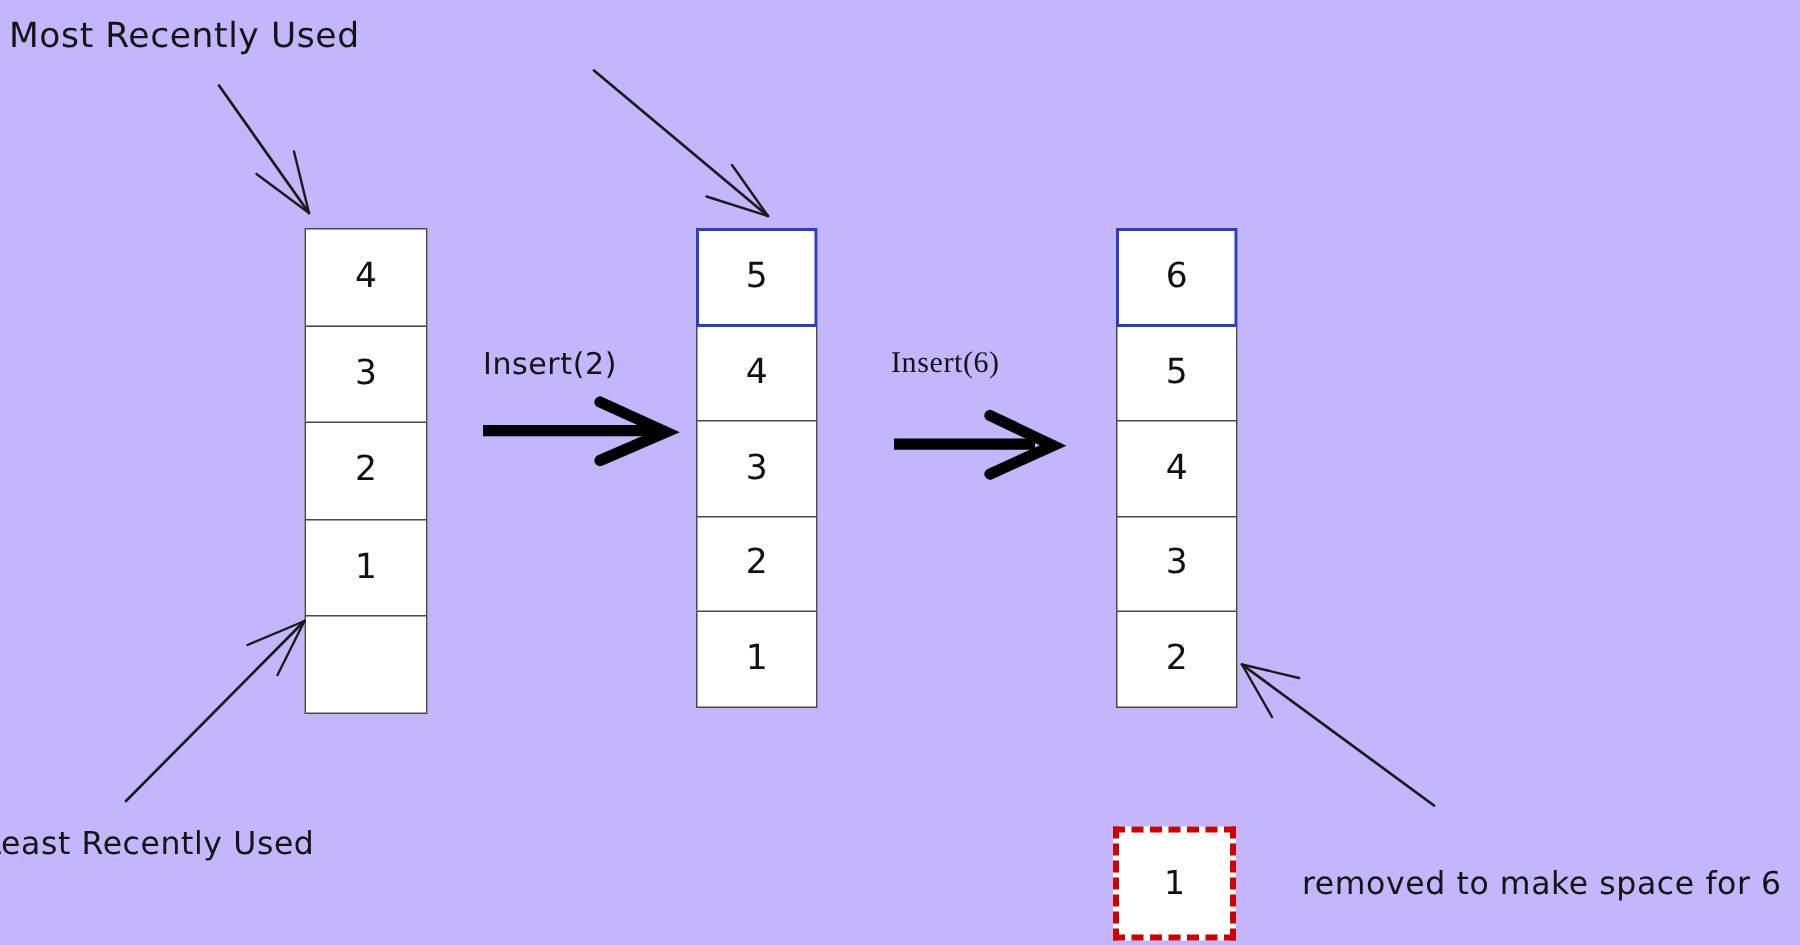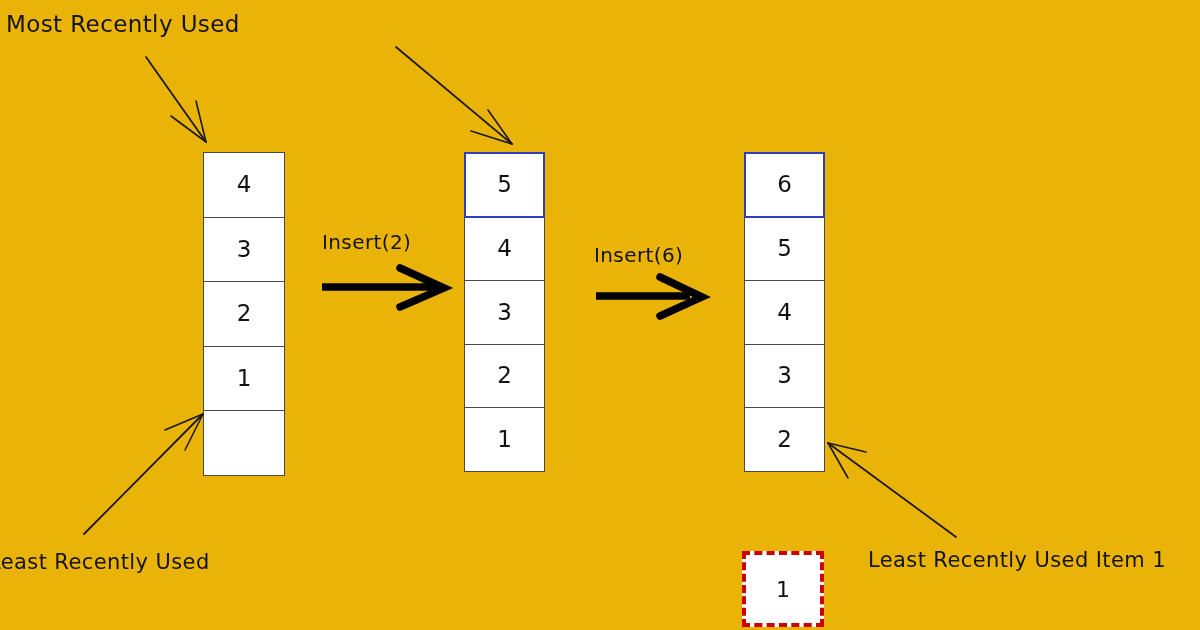--- a/index.html
+++ b/index.html
@@ -8,21 +8,21 @@
     padding: 0;
     background: #ffffff;
   }
   body {
     font-family: "DejaVu Sans", sans-serif;
   }
   #canvas {
     position: relative;
     width: 1200px;
     height: 630px;
-    background: #eab308;
+    background: #c4b5fd;
     overflow: hidden;
   }
   .hand {
     font-family: "DejaVu Sans", sans-serif;
     font-weight: 400;
     color: #141414;
     letter-spacing: 0.4px;
     white-space: nowrap;
     position: absolute;
   }
@@ -88,25 +88,25 @@
 </head>
 <body>
 
 <div id="canvas">
 
   <div class="hand label-top" style="left:6px; top:10px;">Most Recently Used</div>
 
 
   <div class="hand label-op" style="left:322px; top:230px;">Insert(2)</div>
 
-  <div class="hand label-op" style="left:594px; top:243px;">Insert(6)</div>
+  <div class="hand label-op" style="left:594px; top:230px;font-family:Liberation Serif, serif;">Insert(6)</div>
 
   <div class="hand label-note" style="left:-11px; top:548px;">Least Recently Used</div>
 
-  <div class="hand label-note" style="left:868px; top:546px;">Least Recently Used Item 1</div>
+  <div class="hand label-note" style="left:868px; top:575px;">removed to make space for 6</div>
 
   <div class="stack" style="left:203px; top:152px; width:82px;">
     <div class="cell" style="height:66px;">
       <span class="val">4</span>
     </div>
     <div class="cell" style="height:66px;">
       <span class="val">3</span>
     </div>
     <div class="cell" style="height:66px;">
       <span class="val">2</span>

